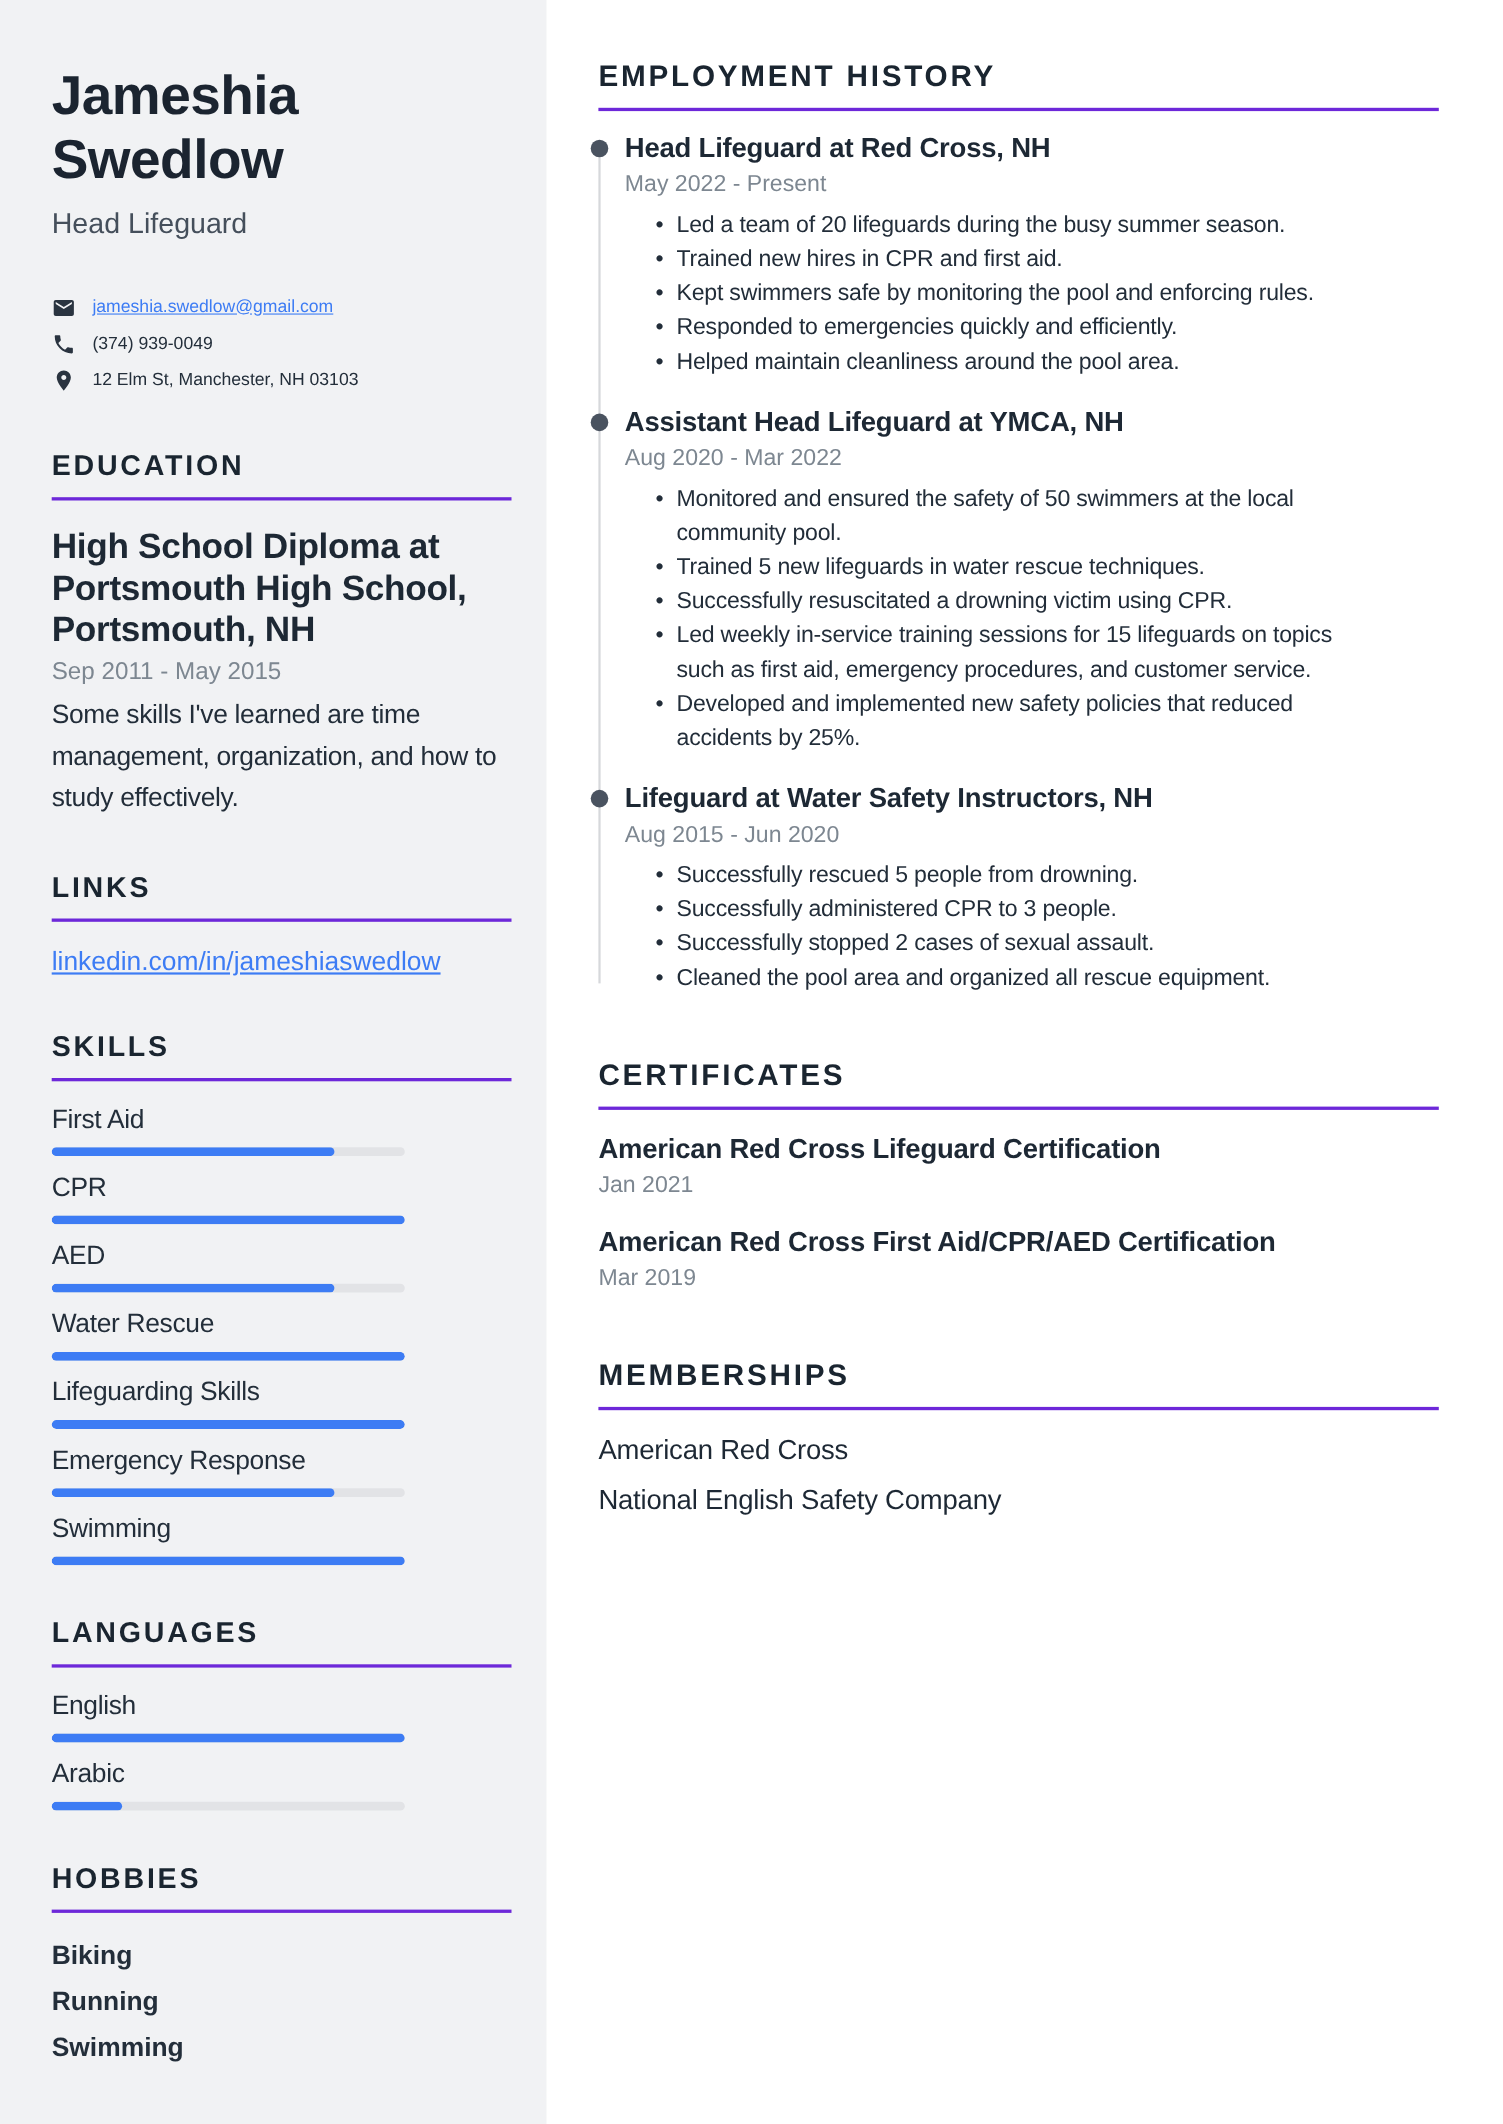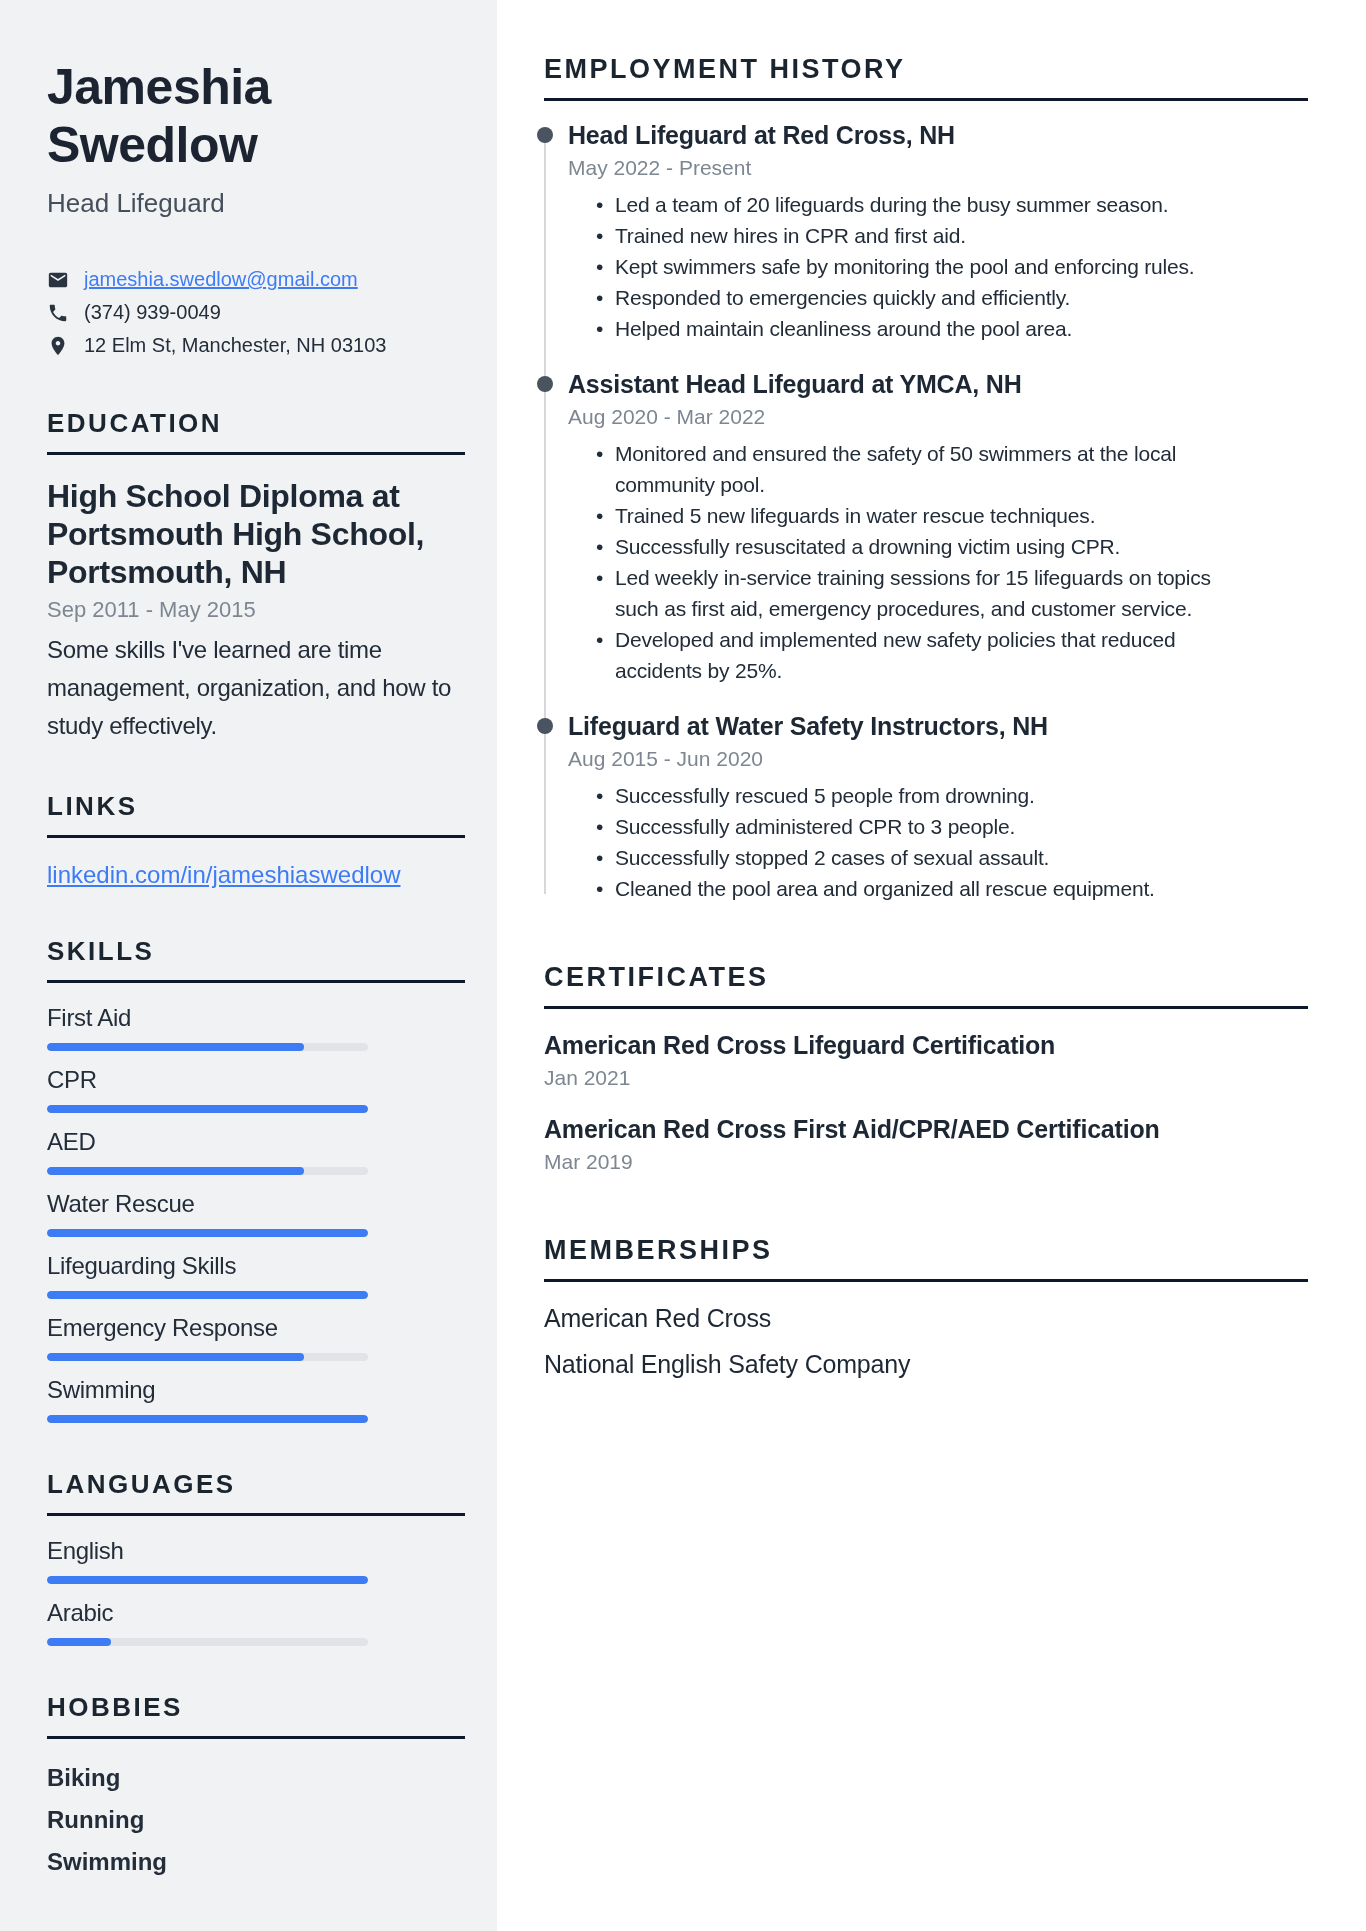--- a/index.html
+++ b/index.html
@@ -6,28 +6,28 @@
   html,body { background:#ffffff; }
   body { font-family: "Liberation Sans", sans-serif; color:#222d39; }
   .page { width:1366px; height:1931px; display:flex; background:#ffffff; overflow:hidden; }
 
   
   .sidebar { width:497px; min-width:497px; background:#f1f2f4; padding:58px 32px 40px 47px; }
   .person-name { font-size:50px; line-height:58px; font-weight:bold; color:#1b2430; letter-spacing:-0.5px; max-width:300px; }
   .person-title { font-size:26px; line-height:32px; color:#454f5b; margin-top:13px; }
 
   .contact { margin-top:44px; }
-  .contact-row { display:flex; align-items:center; height:33px; font-size:20px; color:#232e3a; }
+  .contact-row { display:flex; align-items:center; height:33px; font-size:16px; color:#232e3a; }
   .contact-row .cicon { width:22px; height:22px; margin-right:15px; color:#2a3440; flex:none; display:inline-flex; }
   .contact-row .cicon svg { width:22px; height:22px; fill:currentColor; }
   a.blue-link { color:#3d7cf4; text-decoration:underline; }
 
   .side-section { margin-top:44px; }
   .sec-title { font-size:26px; line-height:34px; font-weight:bold; letter-spacing:2.5px; color:#1a2530;
-               border-bottom:3px solid #0f172a; padding-bottom:12px; }
+               border-bottom:3px solid #6d28d9; padding-bottom:12px; }
   .edu-degree { margin-top:22px; font-size:32px; line-height:38px; font-weight:bold; color:#1d2834; letter-spacing:-0.3px; max-width:418px; }
   .muted-date { font-size:22px; line-height:30px; color:#7d8791; margin-top:4px; }
   .edu-desc { margin-top:6px; font-size:24px; line-height:38px; color:#222d39; letter-spacing:-0.3px; max-width:418px; }
   .links-list { margin-top:22px; }
   .links-list a { font-size:24px; line-height:30px; }
 
   .meter-list { margin-top:20px; }
   .meter-row { margin-bottom:14px; }
   .meter-label { font-size:24px; line-height:30px; color:#232e3a; letter-spacing:-0.3px; }
   .meter-track { margin-top:10px; width:321px; height:8px; border-radius:4px; background:#e2e3e6; overflow:hidden; }

